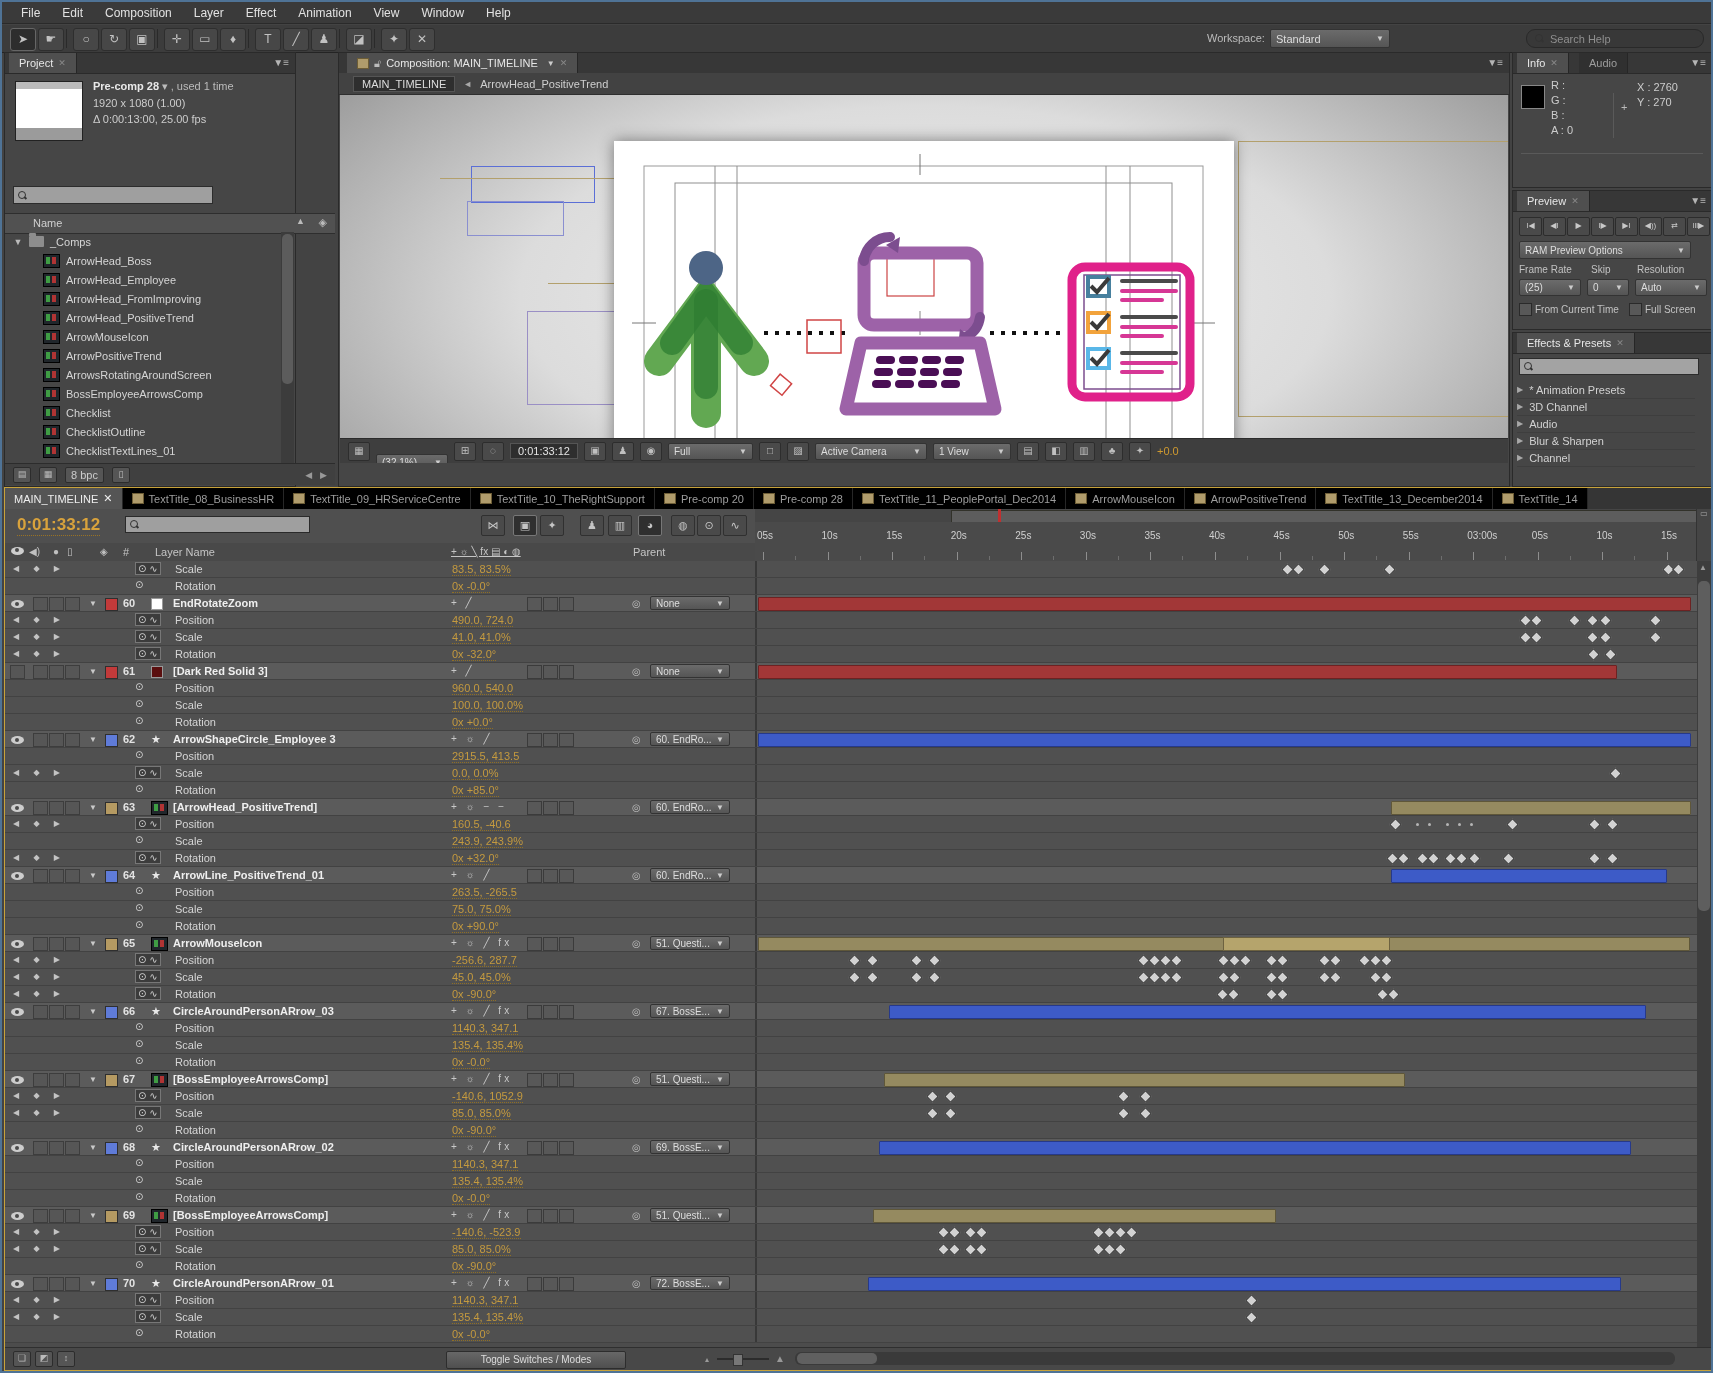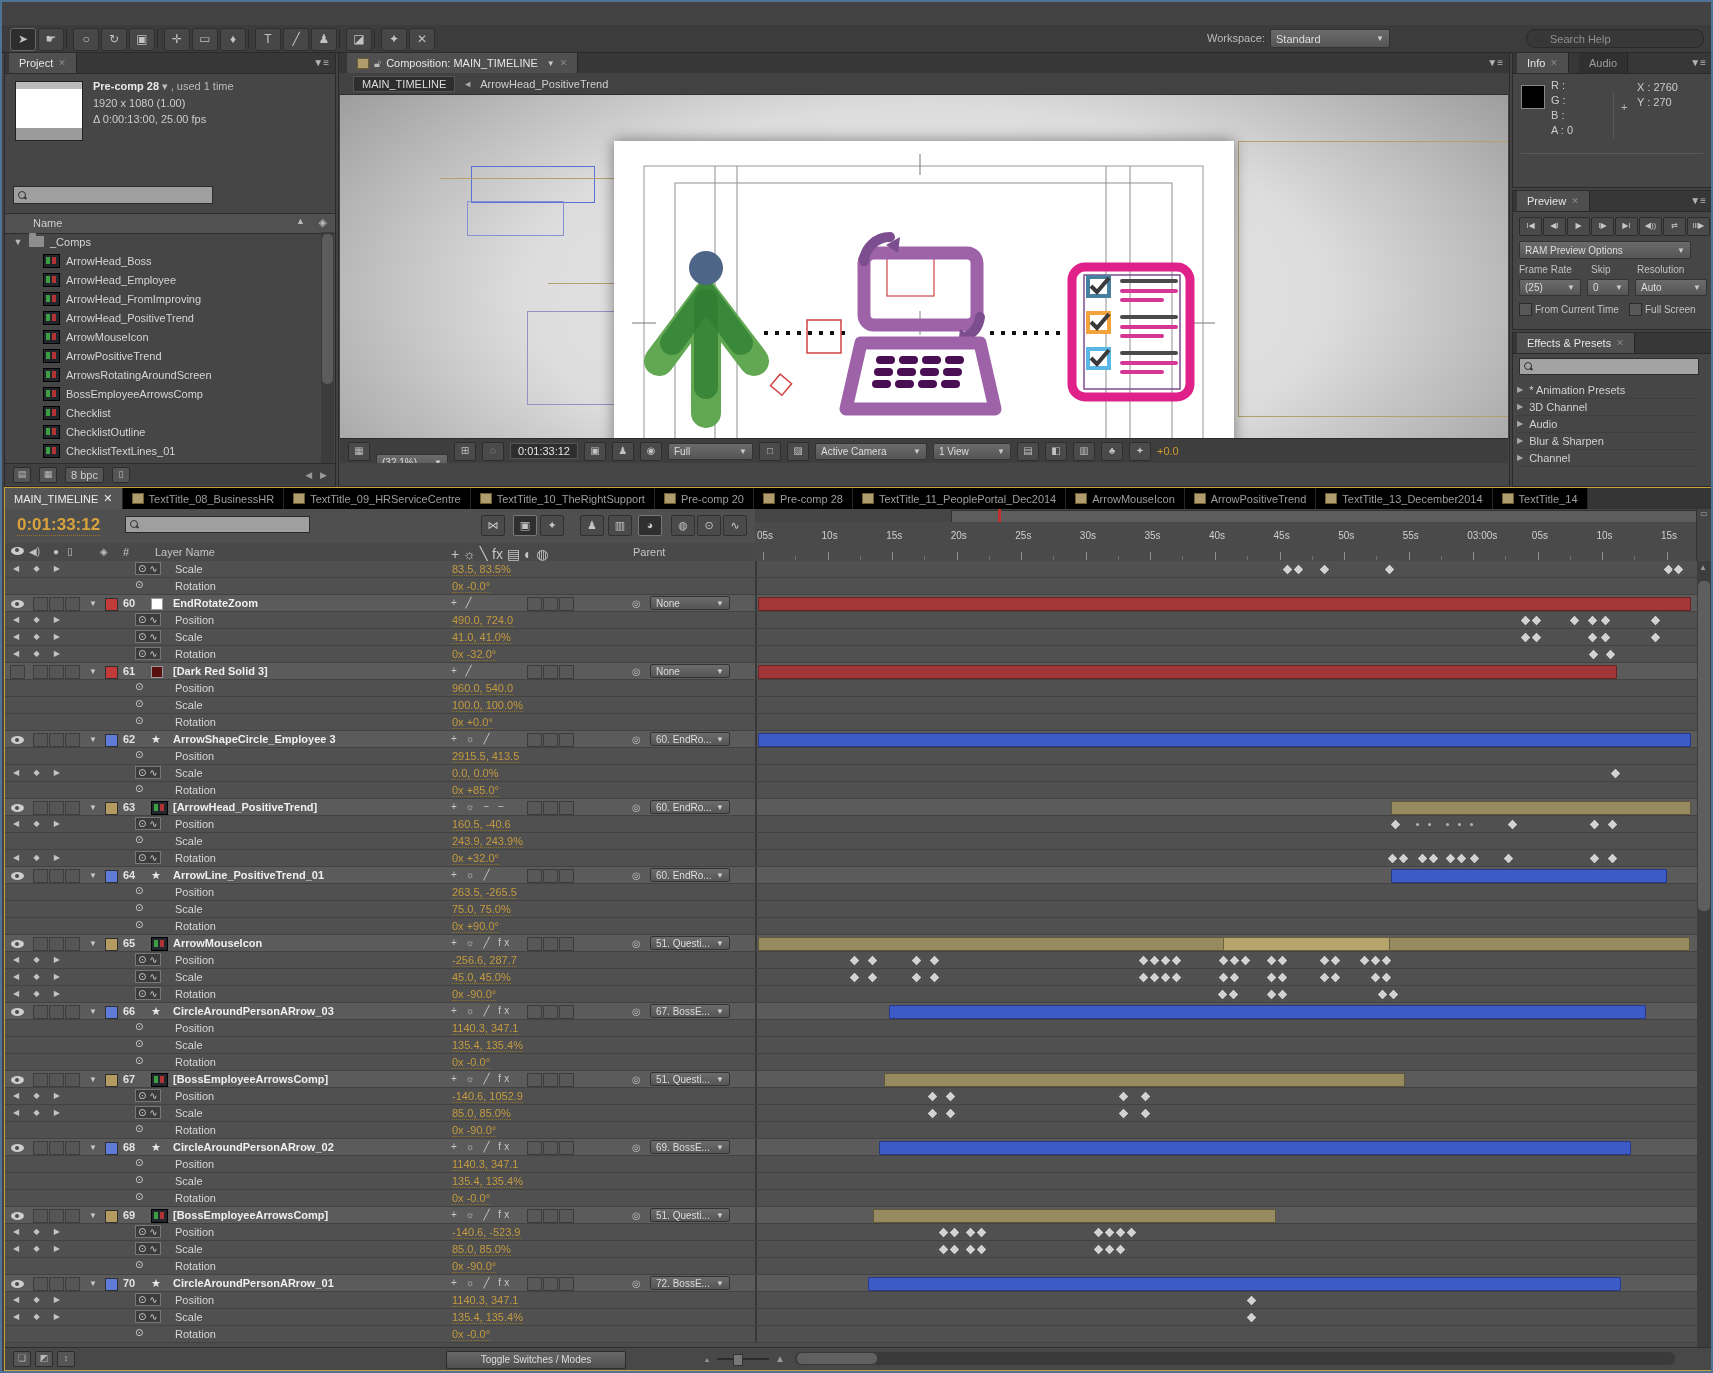--- a/index.html
+++ b/index.html
@@ -30,21 +30,21 @@
   
   .panel{background:#464646;border:1px solid #2a2a2a;box-sizing:border-box;}
   .tabbar{position:absolute;left:0;top:0;right:0;height:20px;background:#373737;border-bottom:1px solid #2a2a2a;}
   .tab{position:absolute;top:0;height:20px;padding:0 10px;background:#303030;color:#9d9d9d;
        display:flex;align-items:center;gap:5px;border-right:1px solid #262626;font-size:11px;}
   .tab.active{background:#4f4f4f;color:#e6e6e6;}
   .tab .x{color:#888;font-size:9px;}
   .panel-menu{position:absolute;right:6px;top:4px;color:#b5b5b5;font-size:10px;}
 
   
-  #project{left:2px;top:52px;width:332px;height:435px;}
+  #project{left:2px;top:52px;width:292px;height:435px;}
   #proj-thumb{position:absolute;left:10px;top:28px;width:66px;height:58px;background:#fff;border:1px solid #222;}
   #proj-thumb .band1{position:absolute;left:0;top:0;width:100%;height:7px;background:#bbb;}
   #proj-thumb .band2{position:absolute;left:0;bottom:0;width:100%;height:12px;background:#9b9b9b;border-top:3px solid #fff;}
   .proj-info{position:absolute;left:88px;color:#ccc;}
   .proj-title{font-weight:bold;color:#e8e8e8;}
   #proj-search{position:absolute;left:8px;top:133px;width:200px;height:18px;background:#9f9f9f;
                border:1px solid #2c2c2c;display:flex;align-items:center;padding:0 4px;gap:4px;box-sizing:border-box;}
   #proj-colhead{position:absolute;left:0;top:160px;width:330px;height:19px;background:#515151;border-bottom:1px solid #2e2e2e;border-top:1px solid #2e2e2e;}
   #proj-list{position:absolute;left:0;top:179px;width:316px;height:232px;overflow:hidden;}
   .proj-row{position:absolute;left:0;width:100%;height:19px;display:flex;align-items:center;gap:6px;color:#d5d5d5;}
@@ -162,20 +162,31 @@
   .zs-m1{position:absolute;left:0;top:2px;color:#999;font-size:8px;}
   .zs-m2{position:absolute;right:0;top:0px;color:#999;font-size:10px;}
   .hd-ico{position:absolute;top:3px;color:#c0c0c0;font-size:10px;}
 </style>
 </head>
 <body>
 
 <div id="app">
   <div class="abs winedge-top"></div>
 
+  <div id="menubar" class="abs">
+      <div class="menu-item">File</div>
+      <div class="menu-item">Edit</div>
+      <div class="menu-item">Composition</div>
+      <div class="menu-item">Layer</div>
+      <div class="menu-item">Effect</div>
+      <div class="menu-item">Animation</div>
+      <div class="menu-item">View</div>
+      <div class="menu-item">Window</div>
+      <div class="menu-item">Help</div>
+    </div>
 
   <div id="toolbar" class="abs">
     <div id="ws-label">Workspace:</div>
     <div id="ws-dd" class="dropdown">
       <span>Standard</span>
         <span class="dd-arrow">▼</span>
     </div>
     <div id="help-search">
       <span class="mag"></span>
       <span>Search Help</span>
@@ -642,21 +653,21 @@
       </div>
     <div id="tl-corner">▭</div>
     <div id="tl-colhead">
       <span class="hd-ico" style="left:6px;"><span class="eye" style="position:static;display:inline-block;"></span></span>
       <span class="hd-ico" style="left:24px;">◀)</span>
       <span class="hd-ico" style="left:48px;">●</span>
       <span class="hd-ico" style="left:62px;">▯</span>
       <span class="hd-ico" style="left:95px;">◈</span>
       <span style="position:absolute;left:118px;top:3px;">#</span>
       <span style="position:absolute;left:150px;top:3px;">Layer Name</span>
-      <span style="position:absolute;left:446px;top:3px;font-size:14px;">+ ☼ ╲ fx ▤ ◐ ◍</span>
+      <span style="position:absolute;left:446px;top:3px;font-size:10px;text-decoration:underline;">+ ☼ ╲ fx ▤ ◐ ◍</span>
       <span style="position:absolute;left:628px;top:3px;">Parent</span>
     </div>
     <div id="tl-rows">
         <div class="tl-row prop" style="top:0px;">
           <div class="lane-div"></div>
           <div class="kf-nav">◀ ◆ ▶</div>
           <div class="stopw anim">⊙ ∿</div>
           <div class="pname">Scale</div>
           <div class="pval">83.5, 83.5%</div>
           <div class="kf" style="left:1278px;"></div>

